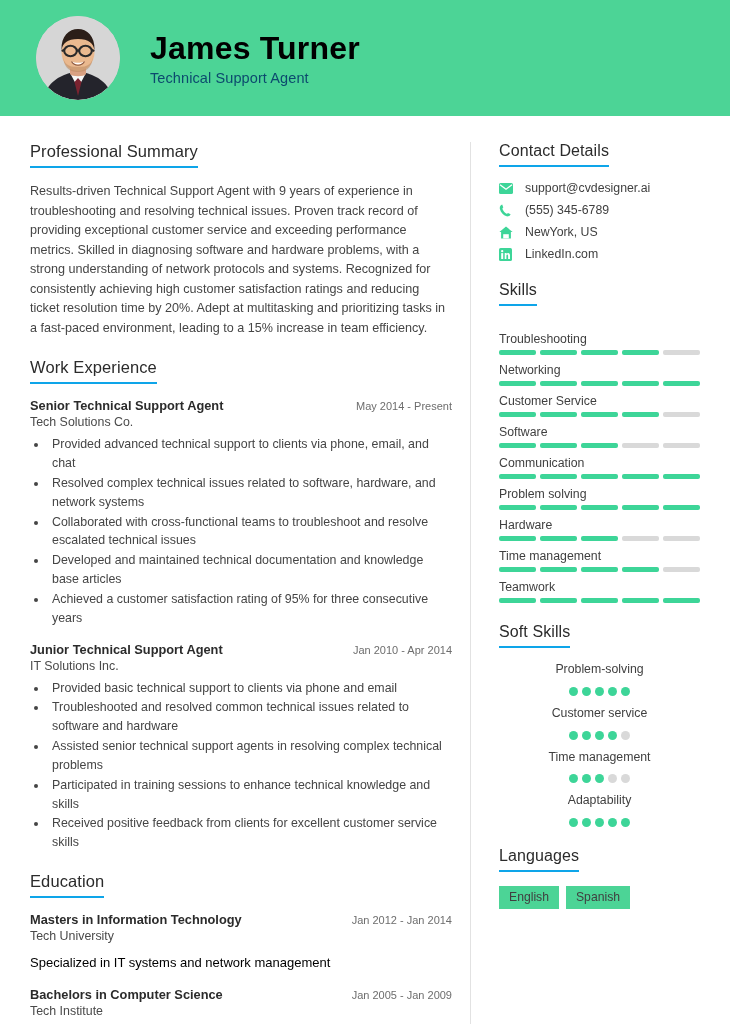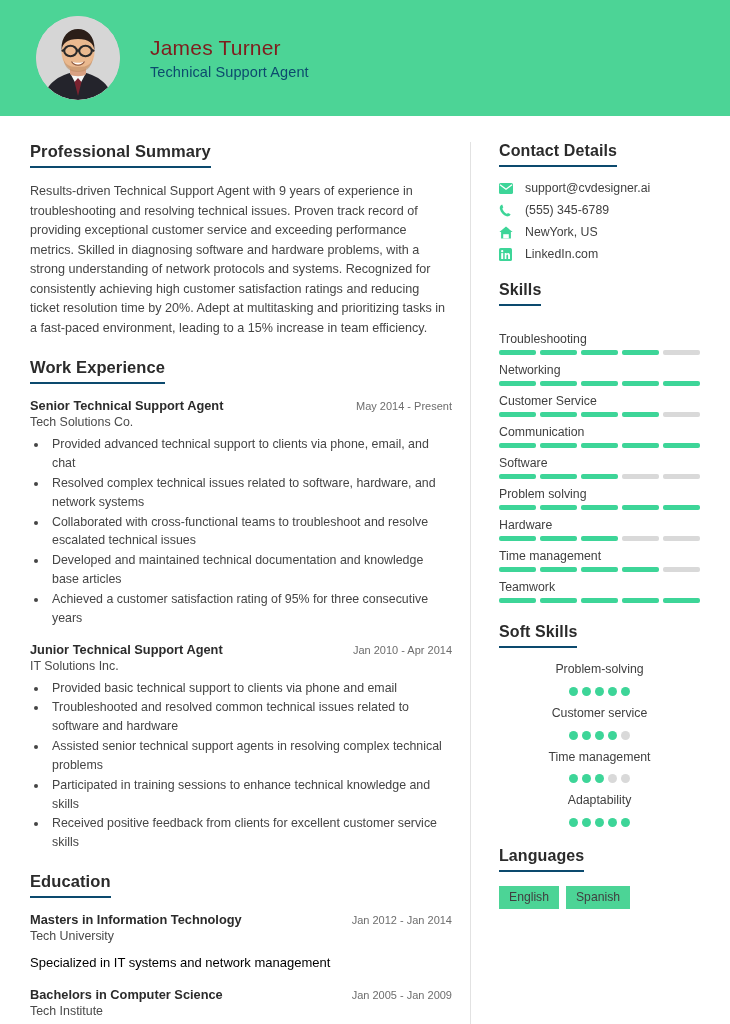--- a/index.html
+++ b/index.html
@@ -28,23 +28,23 @@
     border-radius: 50%;
     background: #d4d4d4;
     overflow: hidden;
     flex: 0 0 auto;
     position: relative;
   }
   .avatar svg { display: block; width: 84px; height: 84px; }
 
   .header-text { margin-left: 30px; }
   .full-name {
-    font-size: 21px;
-    font-weight: normal;
-    color: #7f1d1d;
+    font-size: 32px;
+    font-weight: bold;
+    color: #000000;
     letter-spacing: 0.2px;
     line-height: 1.15;
   }
   .job-title {
     font-size: 14.5px;
     color: #0c4a6e;
     margin-top: 4px;
     letter-spacing: 0.1px;
   }
 
@@ -54,26 +54,26 @@
   .col-side {
     width: 260px;
     padding: 0 30px 0 28px;
     border-left: 1px solid #e2e2e2;
     min-height: 880px;
   }
 
   
   .sec-head {
     font-size: 16.5px;
-    font-weight: bold;
+    font-weight: normal;
     color: #2b2b2b;
     letter-spacing: 0.1px;
     display: inline-block;
     padding-bottom: 5px;
-    border-bottom: 2px solid #0c4a6e;
+    border-bottom: 2px solid #0ea5e9;
   }
   .sec-head.side { font-size: 16px; }
   .sec { margin-bottom: 20px; }
 
   
   .summary {
     font-size: 12.6px;
     line-height: 1.55;
     color: #454545;
     margin-top: 14px;
@@ -378,37 +378,37 @@
               <div class="skill-name">Customer Service</div>
      <div class="skill-bar">
                 <span class="seg on"></span>
                 <span class="seg on"></span>
                 <span class="seg on"></span>
                 <span class="seg on"></span>
                 <span class="seg "></span>
               </div>
             </div>
             <div class="skill-item">
+              <div class="skill-name">Software</div>
+     <div class="skill-bar">
+                <span class="seg on"></span>
+                <span class="seg on"></span>
+                <span class="seg on"></span>
+                <span class="seg "></span>
+                <span class="seg "></span>
+              </div>
+            </div>
+            <div class="skill-item">
               <div class="skill-name">Communication</div>
      <div class="skill-bar">
                 <span class="seg on"></span>
                 <span class="seg on"></span>
                 <span class="seg on"></span>
                 <span class="seg on"></span>
                 <span class="seg on"></span>
-              </div>
-            </div>
-            <div class="skill-item">
-              <div class="skill-name">Software</div>
-     <div class="skill-bar">
-                <span class="seg on"></span>
-                <span class="seg on"></span>
-                <span class="seg on"></span>
-                <span class="seg "></span>
-                <span class="seg "></span>
               </div>
             </div>
             <div class="skill-item">
               <div class="skill-name">Problem solving</div>
      <div class="skill-bar">
                 <span class="seg on"></span>
                 <span class="seg on"></span>
                 <span class="seg on"></span>
                 <span class="seg on"></span>
                 <span class="seg on"></span>

